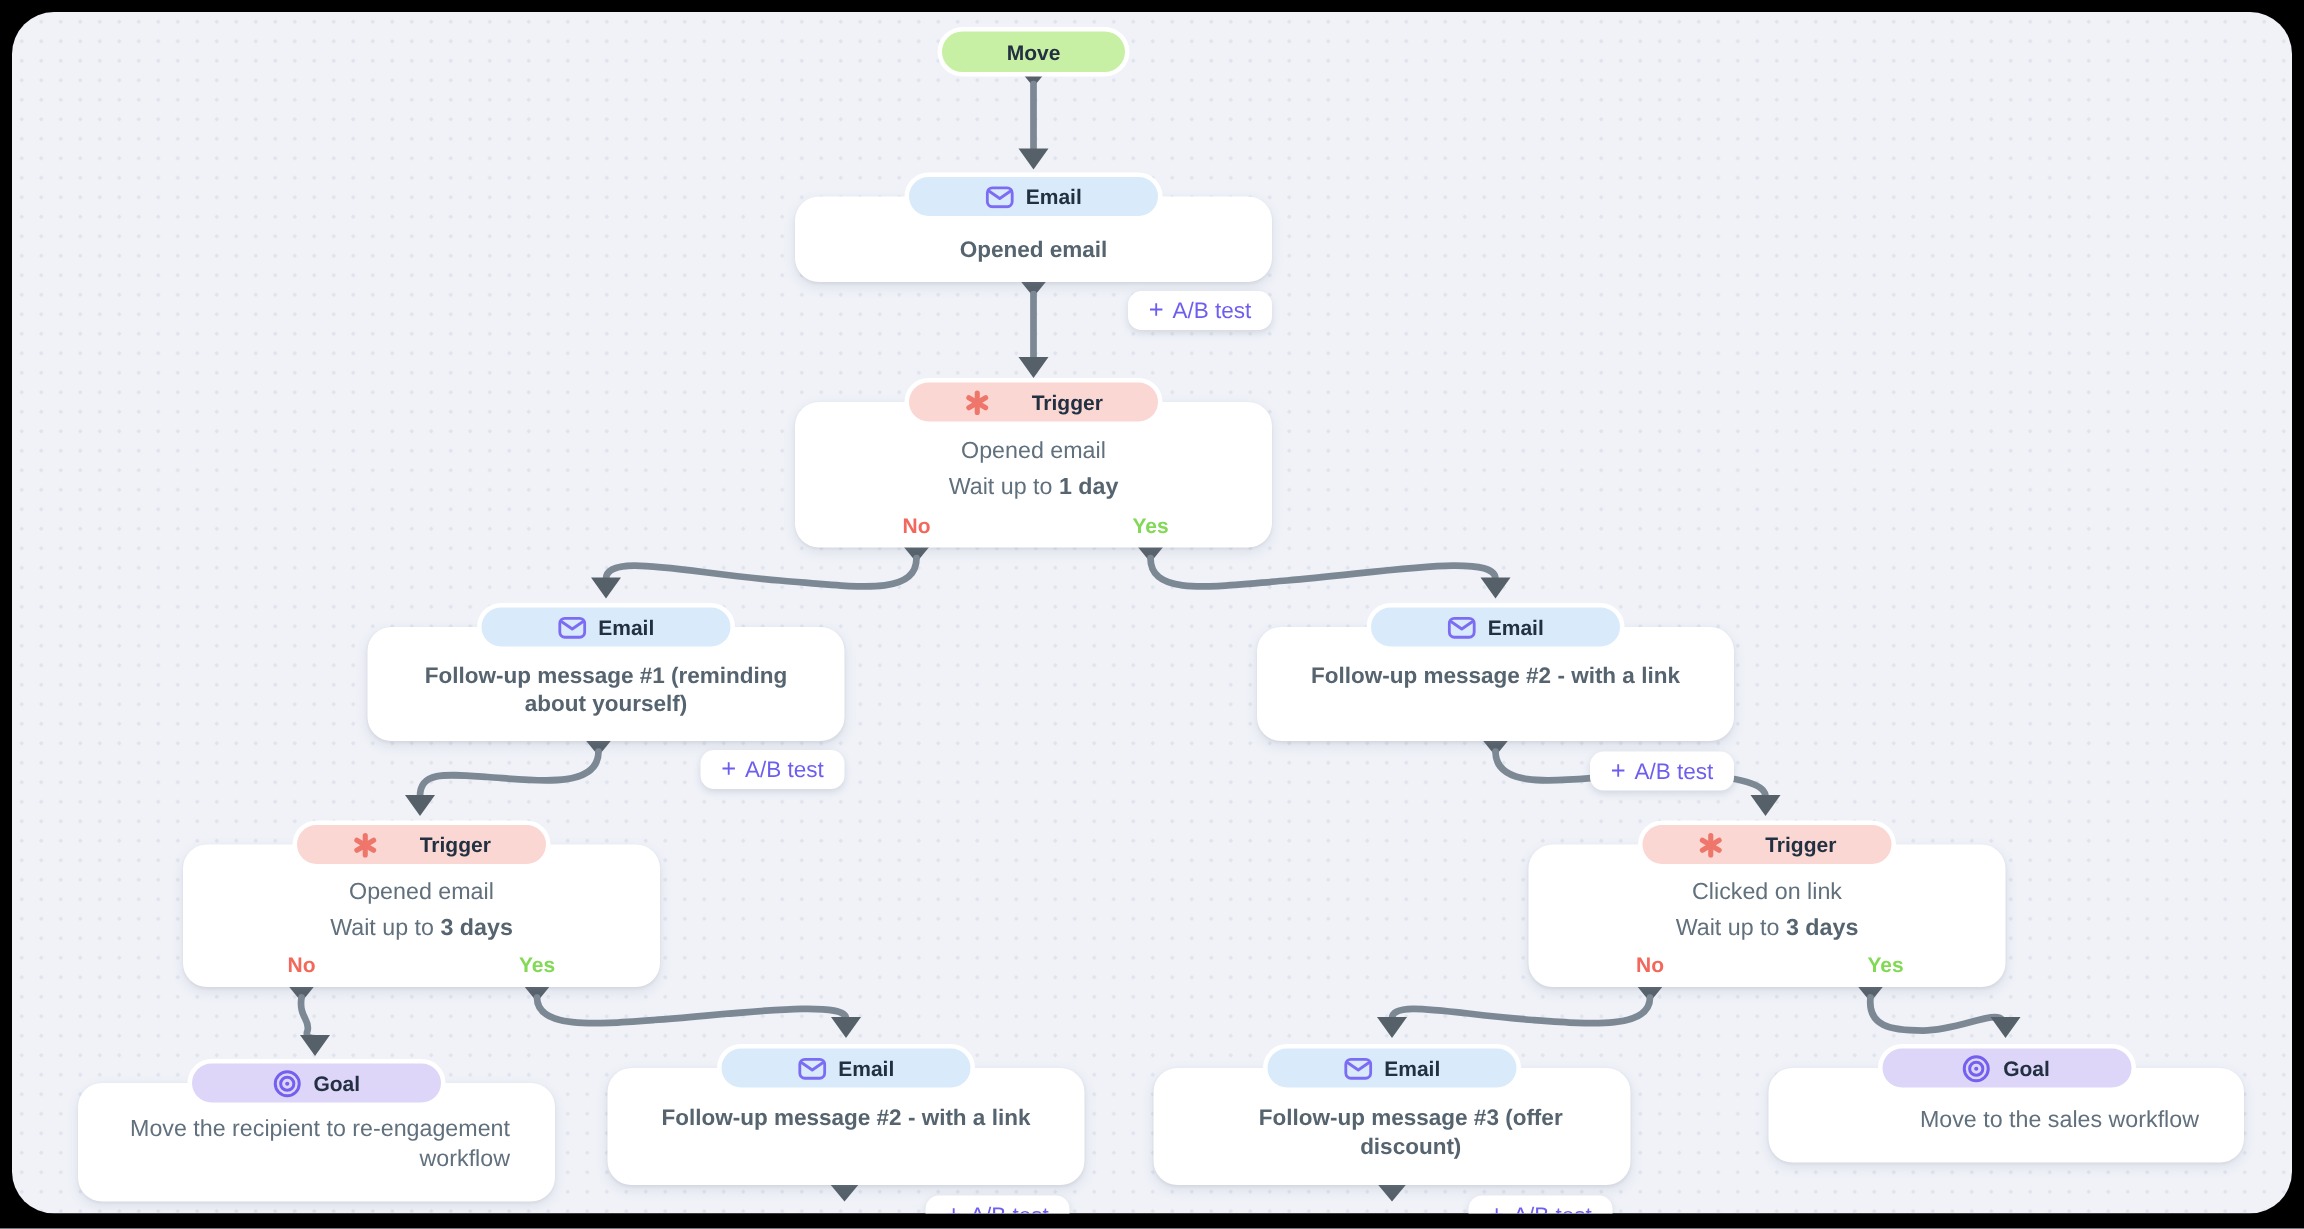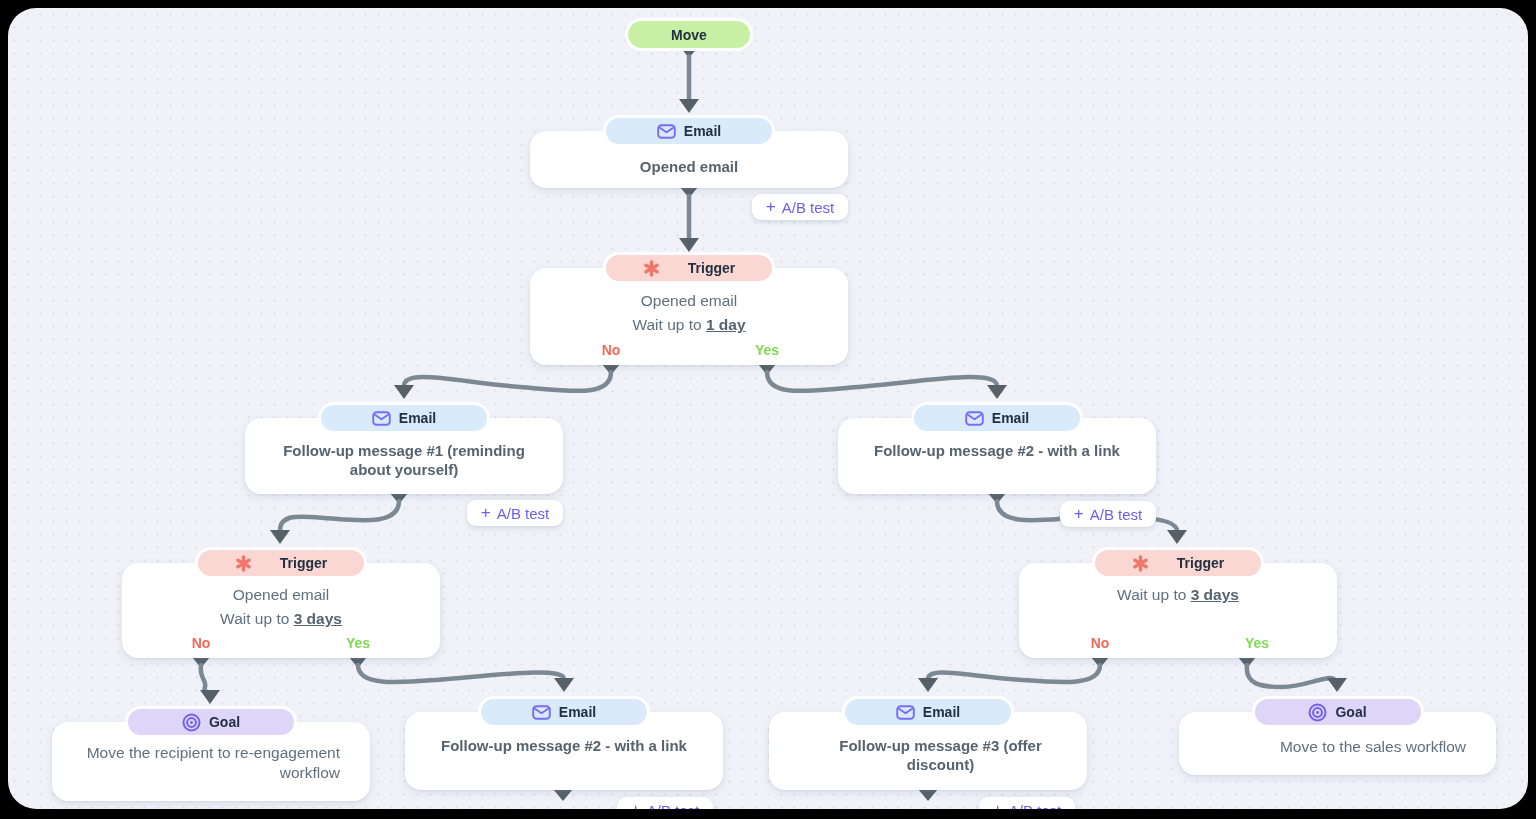--- a/index.html
+++ b/index.html
@@ -36,21 +36,21 @@
   }
   .pill.start{position:static;transform:none;min-width:122px;height:27px;background:var(--start-pill,#c8f0a4);}
   .pill.email{background:var(--email-pill,#d9eafb);}
   .pill.trigger{background:var(--trigger-pill,#fad7d3);gap:28px;}
   .pill.goal{background:var(--goal-pill,#ddd6f8);}
   .title{
     font-size:15px;font-weight:bold;color:#56646f;line-height:18.5px;
     padding:0 26px;
   }
   .bodytext{font-size:15.5px;color:#61707d;line-height:24px;}
-  .bodytext b{color:#56646f;text-decoration:underline;}
+  .bodytext b{color:#56646f;}
   .goaltext{font-size:15.5px;color:#61707d;line-height:20px;padding:0 30px;text-align:right;}
   .yn{position:absolute;bottom:7px;font-size:14px;font-weight:bold;transform:translateX(-50%);}
   .yn.no{color:var(--no-color,#f2685c);}
   .yn.yes{color:var(--yes-color,#82d955);}
   .ab{
     position:absolute;height:26px;width:96px;border:none;cursor:pointer;
     background:#fff;border-radius:9px;
     box-shadow:0 2px 5px rgba(120,130,155,.25);
     display:flex;align-items:center;justify-content:center;gap:6px;
     font-family:inherit;font-size:15px;color:var(--accent-purple,#6d5ef0);
@@ -237,20 +237,21 @@
       </div>
       <button class="ab" style="right:0;top:83px;">
         <span class="plus">+</span>
         <span>A/B test</span>
       </button>
     </div>
 
     <div class="node" style="left:1019px;top:563px;width:318px;height:95px;">
       <div class="card">
         <div class="bodytext" style="padding-top:20px;">
+          <div>Clicked on link</div>
           <div><span>Wait up to </span><b>3 days</b></div>
         </div>
         <span class="yn no" style="left:81px;">No</span>
         <span class="yn yes" style="left:238px;">Yes</span>
       </div>
       <div class="pill trigger">
         <svg class="icon" width="17" height="17" viewBox="0 0 17 17">
             <g stroke="#ee766b" stroke-width="3.4" stroke-linecap="round">
               <line x1="8.5" y1="2" x2="8.5" y2="15"></line>
               <line x1="2.9" y1="5.2" x2="14.1" y2="11.8"></line>

